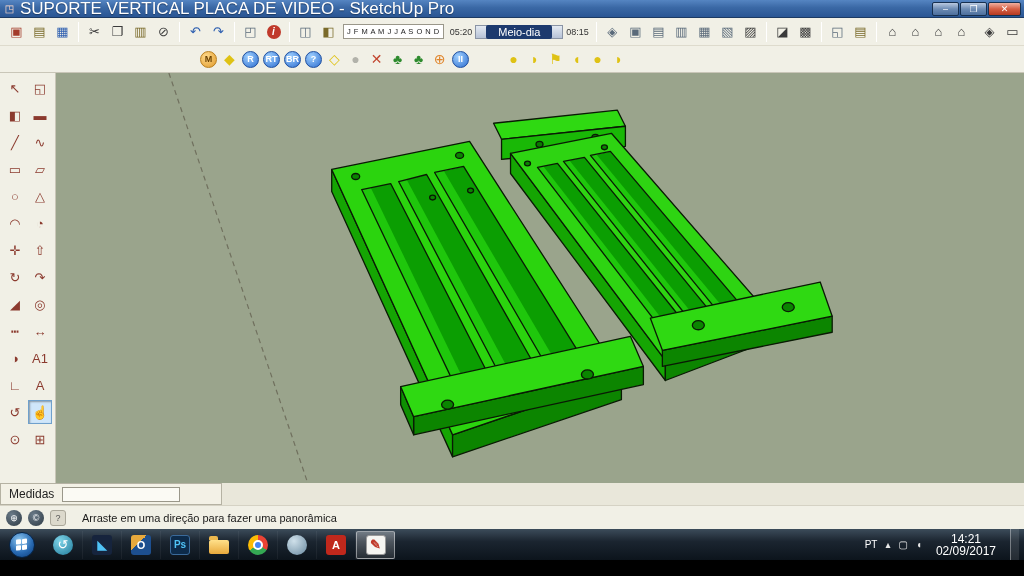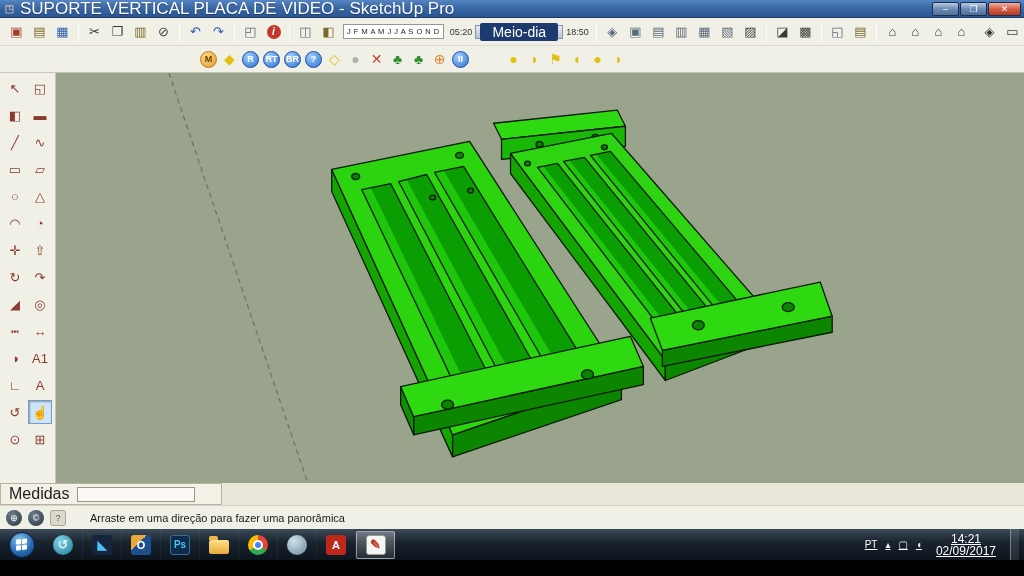--- a/index.html
+++ b/index.html
@@ -29,21 +29,21 @@
   .c-red { color:#a33b2a; } .c-blue { color:#2e5fb0; } .c-dark { color:#3a3a3a; }
   .c-olive { color:#7a6a2a; } .c-steel { color:#5a6a7a; } .c-pink { color:#e08a9a; }
   .c-green { color:#2e8b2e; } .c-black { color:#111; }
   .circle-red { width:14px; height:14px; border-radius:50%; background:#c0392b; color:#fff;
     font-size:10px; font-style:italic; font-weight:bold; display:flex; align-items:center; justify-content:center; }
   .months { height:15px; background:#fff; border:1px solid #9a978a; font-size:7.5px; letter-spacing:0.5px;
     display:flex; align-items:center; padding:0 3px; color:#222; margin:0 3px; }
   .shtime { font-size:9px; color:#333; margin:0 3px; }
   .shslider { width:88px; height:14px; background:linear-gradient(#e4eaf2,#b6c2d6); border:1px solid #8a94a5;
     position:relative; display:flex; align-items:center; justify-content:center; }
-  .shslider .mid { background:#1d3a6e; color:#fff; font-size:14px; padding:1px 12px; border-radius:2px; }
+  .shslider .mid { background:#1d3a6e; color:#fff; font-size:11px; padding:1px 12px; border-radius:2px; }
   .spacer { flex:1; }
 
   .badge { width:17px; height:17px; border-radius:50%; display:flex; align-items:center; justify-content:center;
     font-size:9px; font-weight:bold; margin:0 2px; }
   .b-orange { background:radial-gradient(circle at 35% 30%,#ffd98a,#e09b2d); color:#6a4000; border:1px solid #b97f1e; }
   .b-blue { background:radial-gradient(circle at 35% 30%,#9fd0ff,#2f6fd0); color:#fff; border:1px solid #1f4f9f; }
   .b-plain { background:none; border:none; font-size:14px; font-weight:normal; }
   .y { color:#dfc214; } .grey { color:#b2b2aa; } .redp { color:#c2452e; }
   .greenp { color:#2e8b2e; } .orangep { color:#e0862d; }
   .gap30 { margin-left:34px; }
@@ -55,27 +55,27 @@
   .ptool { width:24px; height:24px; display:flex; align-items:center; justify-content:center;
     font-size:13px; color:#8b3a2e; border:1px solid transparent; }
   .ptool.small { font-size:13px; }
   .ptool.active { background:#cfe6fa; border:1px solid #6fa0cc; box-shadow:inset 1px 1px 2px rgba(0,0,0,.35); }
   .viewport { flex:1; position:relative; background:#9aa48c; }
   .viewport svg { position:absolute; inset:0; width:100%; height:100%; }
 
   
   .measure { height:22px; background:#e9e7da; display:flex; align-items:center; }
   .mpanel { width:222px; height:22px; background:#f3f1e6; border:1px solid #b5b2a3; display:flex; align-items:center; padding:0 8px; gap:8px; }
-  .mlabel { font-size:16px; color:#222;text-align:center; }
+  .mlabel { font-size:12px; color:#222;text-align:center; }
   .mfield { width:118px; height:15px; border:1px solid #9a978a; background:#fbfaf4; font-size:10px; }
   .statusbar { height:24px; background:#f1f0e6; border-top:1px solid #d5d2c4; display:flex; align-items:center; gap:6px; padding-left:6px; }
   .sicon { width:16px; height:16px; border-radius:50%; background:radial-gradient(circle at 35% 30%,#6a7a88,#2e3a44);
     color:#fff; font-size:9px; display:flex; align-items:center; justify-content:center; }
   .sicon.help { border-radius:3px; background:#dcd9cc; color:#555; border:1px solid #aaa79a; }
-  .hint { font-size:11px; color:#1a1a1a; margin-left:18px; }
+  .hint { font-size:11px; color:#1a1a1a; margin-left:10px; }
 
   
   .taskbar { height:31px; background:linear-gradient(#3c4c5a,#1b2530 40%,#0c141c); display:flex; align-items:center; }
   .orb { width:26px; height:26px; border-radius:50%; margin:0 9px;
     background:radial-gradient(circle at 40% 30%,#8ec8f0,#2a6cb4 55%,#0a3a78); border:1px solid #062447;
     display:flex; align-items:center; justify-content:center; }
   .orbflag { width:12px; height:12px; display:grid; grid-template-columns:5px 5px; grid-auto-rows:5px; gap:1px; transform:skewY(-6deg); }
   .orbflag i { background:#fff; border-radius:1px; }
   .tapp { width:39px; height:28px; display:flex; align-items:center; justify-content:center;
     border-right:1px solid rgba(255,255,255,.05); }
@@ -87,21 +87,21 @@
   .icon-outlook { background:linear-gradient(135deg,#e8a93c 40%,#1d4f8f 40%); color:#fff; }
   .icon-ps { background:#0d2b4a; color:#4fc3f7; border:1px solid #3a6a9a; font-size:10px; }
   .icon-folder { width:20px; height:14px; background:linear-gradient(#ffe08a,#e8a93c); border-radius:2px; position:relative; margin-top:4px; }
   .icon-folder::before { content:""; position:absolute; top:-4px; left:0; width:9px; height:4px; background:#ecb84e; border-radius:2px 2px 0 0; }
   .icon-chrome { width:20px; height:20px; border-radius:50%; position:relative;
     background:conic-gradient(#ea4335 0 33%,#34a853 33% 66%,#fbbc05 66% 100%); }
   .icon-chrome::after { content:""; position:absolute; inset:5px; border-radius:50%; background:#4285f4; border:2px solid #fff; }
   .icon-sphere { width:20px; height:20px; border-radius:50%; background:radial-gradient(circle at 35% 30%,#cfe0ea,#6a8aa0); }
   .icon-acrobat { background:#c0281c; color:#fff; }
   .icon-sketchup { background:#f5f5f2; border:1px solid #999; color:#c0392b; font-size:13px; }
-  .tray { margin-left:auto; display:flex; align-items:center; gap:8px; color:#fff; padding-right:5px;text-decoration:underline; }
+  .tray { margin-left:auto; display:flex; align-items:center; gap:8px; color:#fff; padding-right:5px; }
   .tray .lang { font-size:10px; }
   .trayico { font-size:10px; color:#e8e8e8; }
   .clock { text-align:center; font-size:12px; line-height:12px; color:#fff; padding:0 6px; }
   .showdesk { width:9px; height:31px; background:rgba(255,255,255,.10); border-left:1px solid rgba(255,255,255,.35); }
 </style>
 </head>
 <body>
 
 <div class="screen">
 
@@ -132,21 +132,21 @@
         <span class="circle-red">i</span>
       </span>
     <span class="sep"></span>
     <span class="tbtn c-steel">◫</span>
     <span class="tbtn c-olive">◧</span>
     <span class="months">J F M A M J J A S O N D</span>
     <span class="shtime">05:20</span>
     <span class="shslider">
         <span class="mid">Meio-dia</span>
       </span>
-    <span class="shtime">18:50</span>
+    <span class="shtime">08:15</span>
     <span class="sep"></span>
     <span class="tbtn c-steel">◈</span>
     <span class="tbtn c-steel">▣</span>
     <span class="tbtn c-steel">▤</span>
     <span class="tbtn c-steel">▥</span>
     <span class="tbtn c-steel">▦</span>
     <span class="tbtn c-steel">▧</span>
     <span class="tbtn c-dark">▨</span>
     <span class="sep"></span>
     <span class="tbtn c-dark">◪</span>

